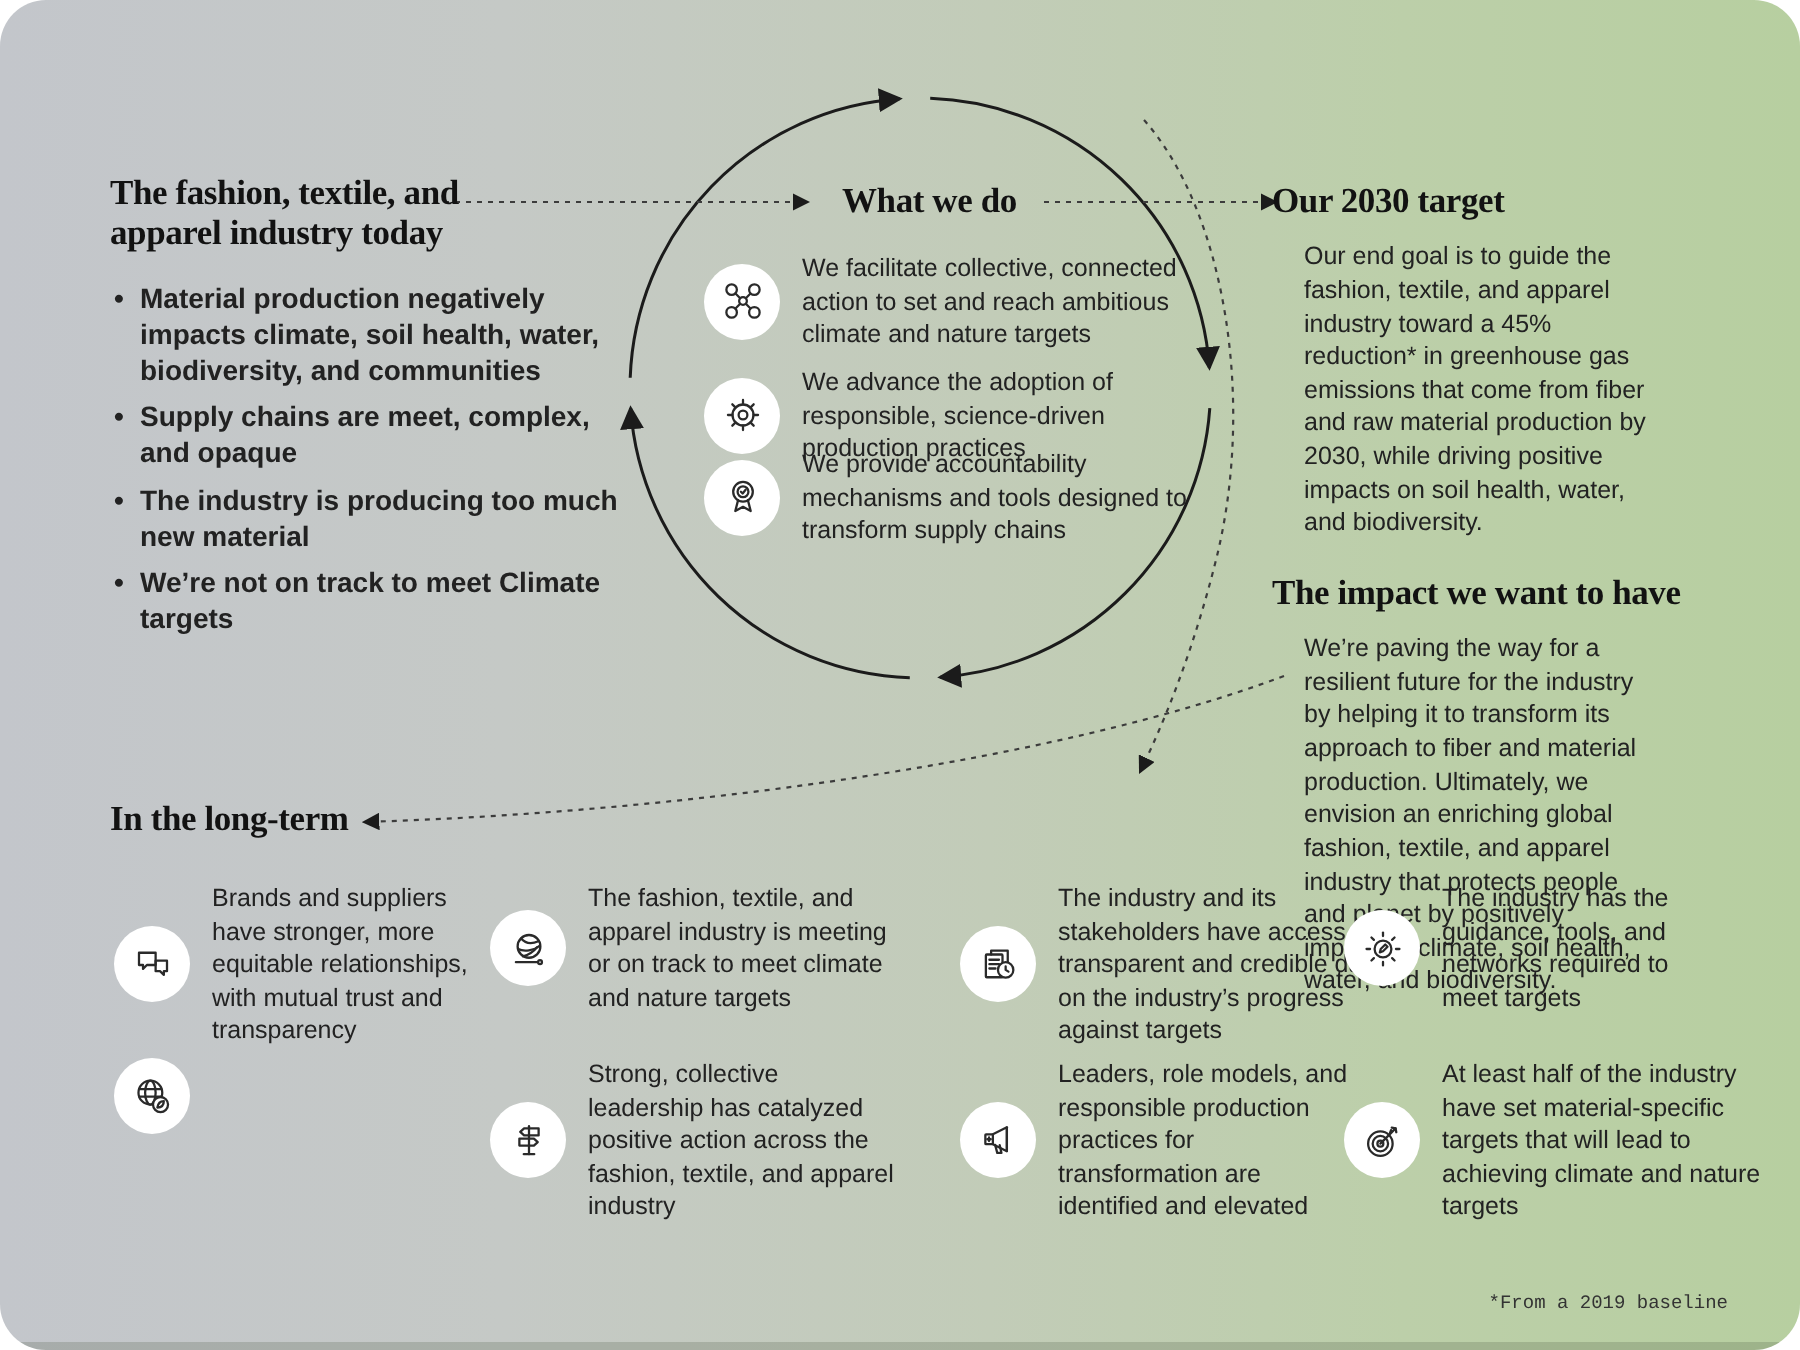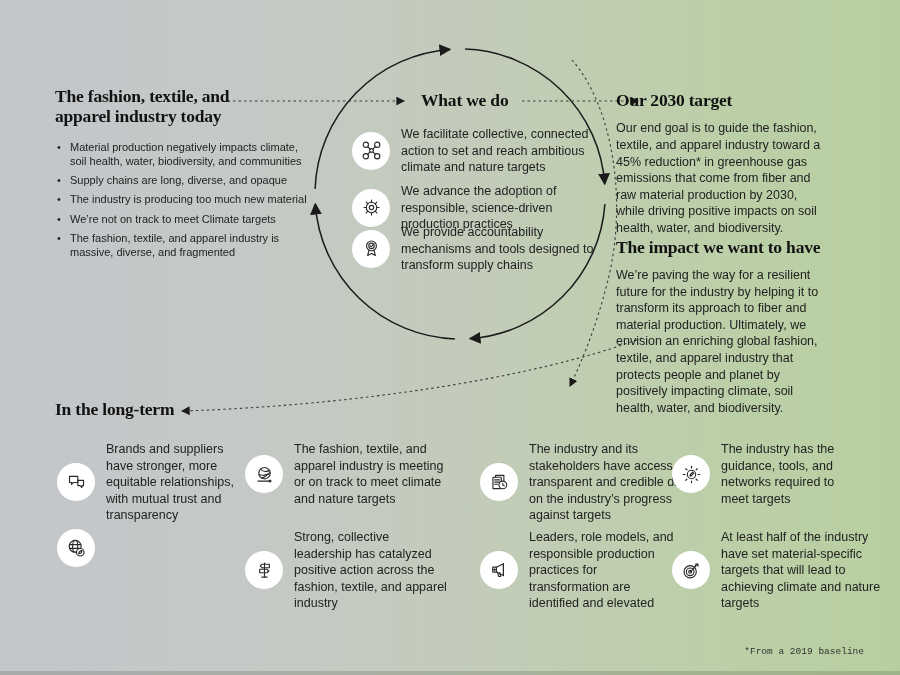--- a/index.html
+++ b/index.html
@@ -3,33 +3,34 @@
 <meta charset="utf-8">
 <style>
   html,body{margin:0;padding:0;}
   .stage{
     position:relative;
     width:900px;height:675px;
     overflow:hidden;
     background:linear-gradient(90deg,#c3c6cb 0%,#c5c9c6 28%,#c2ccb8 55%,#bccfa9 78%,#b7cfa0 100%);
     font-family:"Liberation Sans","DejaVu Sans",sans-serif;
     color:#1f1f1f;
+    border-radius:23px;
   }
   .hd{
     position:absolute;margin:0;
     font-family:"Liberation Serif","DejaVu Serif",serif;
     font-weight:700;font-size:17.5px;line-height:1.16;
     letter-spacing:-0.2px;color:#121212;
   }
-  .body-text{margin:0;font-size:12.5px;line-height:1.33;color:#222;}
+  .body-text{margin:16px;font-size:12.5px;line-height:1.33;color:#222;}
   .abs{position:absolute;}
   ul.bullets{list-style:none;margin:13px 0 0 0;padding:0;}
   ul.bullets li{
     position:relative;padding-left:15px;margin-bottom:5px;
-    font-size:11px;line-height:1.3;color:#222;
+    font-size:14px;line-height:1.3;color:#222;font-weight:bold;
   }
   ul.bullets li::before{content:"•";position:absolute;left:2px;top:0;}
   .cell{position:absolute;display:flex;gap:11px;align-items:center;}
   .icn{
     width:38px;height:38px;flex:0 0 38px;border-radius:50%;
     background:#ffffff;display:flex;align-items:center;justify-content:center;
   }
   .icn svg{width:21px;height:21px;stroke:#2a2a2a;fill:none;
     stroke-width:1.3;stroke-linecap:round;stroke-linejoin:round;}
   .cell-text{margin:0;font-size:12.5px;line-height:1.32;color:#222;}
@@ -59,24 +60,23 @@
       <path d="M522,101 L638,101" marker-end="url(#ah)"></path>
       <path d="M572,60 C612,105 628,200 608,280 C598,320 585,355 570,386" marker-end="url(#ah)"></path>
       <path d="M642,338 C530,380 345,406 182,411" marker-end="url(#ah)"></path>
     </g>
   </svg>
 
   <section class="abs" style="left:55px;top:86px;width:260px">
     <h2 class="hd" style="position:static;width:205px">The fashion, textile, and apparel industry today</h2>
     <ul class="bullets">
       <li>Material production negatively impacts climate, soil health, water, biodiversity, and communities</li>
-      <li>Supply chains are long, diverse, and opaque</li>
+      <li>Supply chains are meet, complex, and opaque</li>
       <li>The industry is producing too much new material</li>
       <li>We’re not on track to meet Climate targets</li>
-      <li>The fashion, textile, and apparel industry is massive, diverse, and fragmented</li>
     </ul>
   </section>
 
   <h2 class="hd" style="left:421px;top:90px">What we do</h2>
 
   <div class="cell" style="left:352px;top:126px;width:256px">
     <span class="icn">
       <svg viewBox="0 0 24 24">
         <circle cx="12" cy="12" r="2.2"></circle>
         <circle cx="5.5" cy="5.5" r="3"></circle>
@@ -115,21 +115,21 @@
       <svg viewBox="0 0 24 24">
         <circle cx="12" cy="9" r="5.6"></circle>
           <circle cx="12" cy="9" r="3.1"></circle>
         <path d="M10.8 9 l1 1 1.7-2.1"></path>
         <path d="M9.2 13.8 L7.6 20 L12 17.6 L16.4 20 L14.8 13.8"></path>
       </svg>
     </span>
     <p class="cell-text" style="width:205px">We provide accountability mechanisms and tools designed to transform supply chains</p>
   </div>
 
-  <section class="abs" style="left:616px;top:90px;width:213px">
+  <section class="abs" style="left:636px;top:90px;width:213px">
     <h2 class="hd" style="position:static">Our 2030 target</h2>
     <p class="body-text" style="margin-top:10px">Our end goal is to guide the fashion, textile, and apparel industry toward a 45% reduction* in greenhouse gas emissions that come from fiber and raw material production by 2030, while driving positive impacts on soil health, water, and biodiversity.</p>
     <h2 class="hd" style="position:static;">The impact we want to have</h2>
     <p class="body-text" style="margin-top:10px">We’re paving the way for a resilient future for the industry by helping it to transform its approach to fiber and material production. Ultimately, we envision an enriching global fashion, textile, and apparel industry that protects people and planet by positively impacting climate, soil health, water, and biodiversity.</p>
   </section>
 
   <h2 class="hd" style="left:55px;top:399px">In the long-term</h2>
 
   <div class="cell" style="left:57px;top:441px;width:200px">
     <span class="icn">

